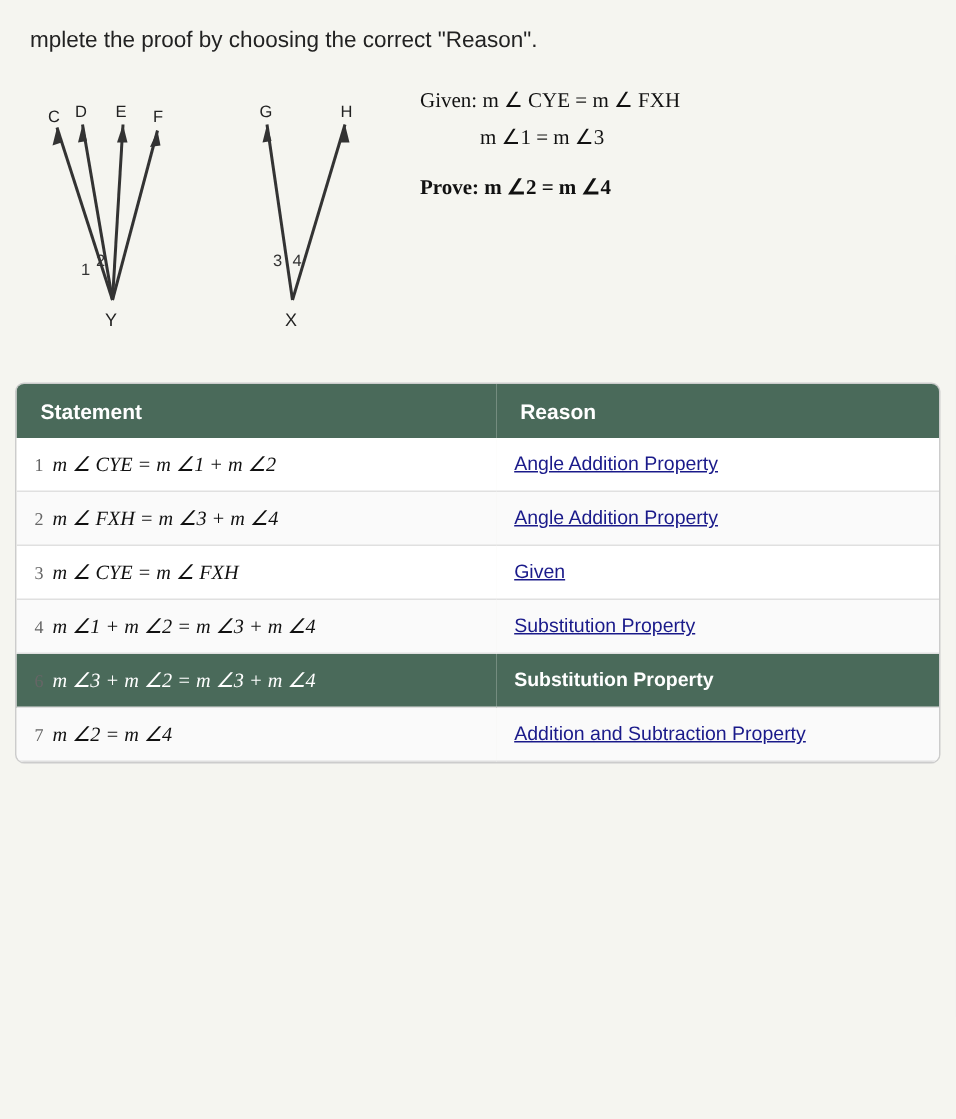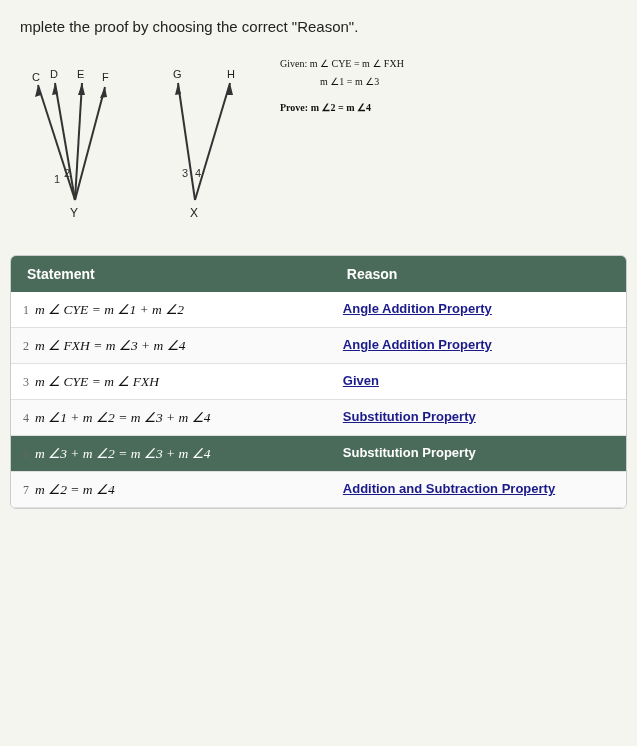--- a/index.html
+++ b/index.html
@@ -41,21 +41,21 @@
     }
 
     .diagram-svg {
       width: 250px;
       height: 190px;
     }
 
     .given-prove {
       flex: 1;
       padding: 10px 10px 0 10px;
-      font-size: 10px;
+      font-size: 14px;
       line-height: 1.8;
       color: #111;
     }
 
     .proof-table-wrapper {
       margin: 10px 10px 0 10px;
       border-radius: 6px;
       overflow: hidden;
       border: 1px solid #ccc;
     }
@@ -103,21 +103,20 @@
       width: 52%;
       font-family: 'Times New Roman', Times, serif;
     }
 
     .proof-table tbody td.reason-cell {
       color: #1a1a8a;
       text-decoration: underline;
       font-family: Arial, sans-serif;
       font-size: 13px;
       cursor: pointer;
-      font-weight: bold;
     }
 
     .proof-table tbody tr.highlighted td {
       color: #fff;
       text-decoration: none;
     }
 
     .row-num {
       color: #666;
       font-size: 12px;

